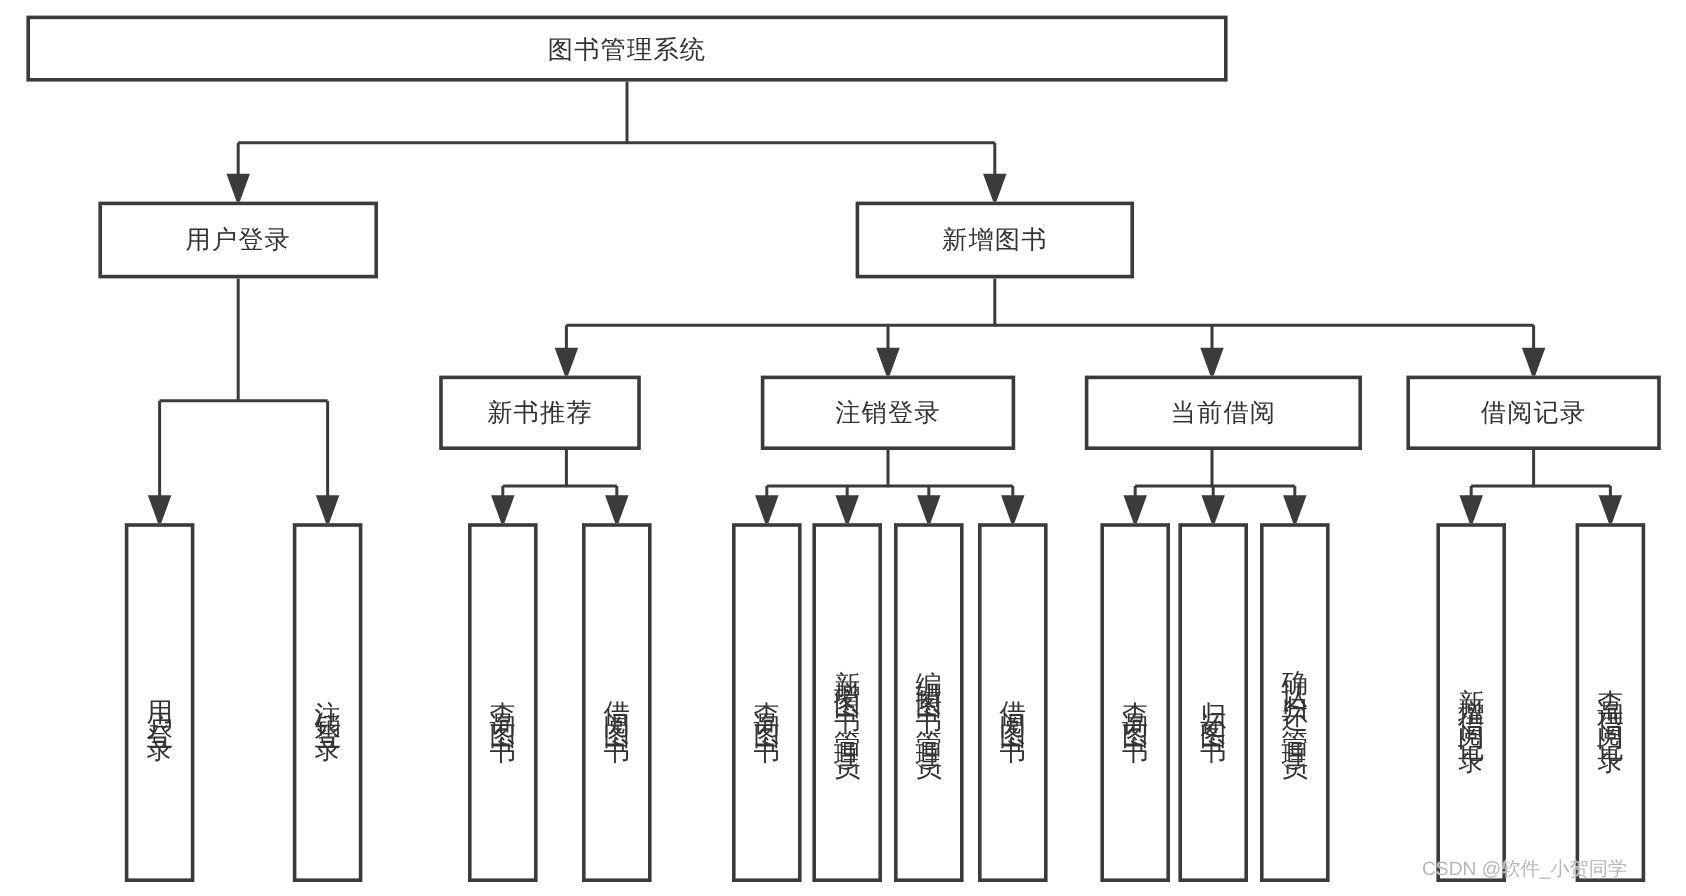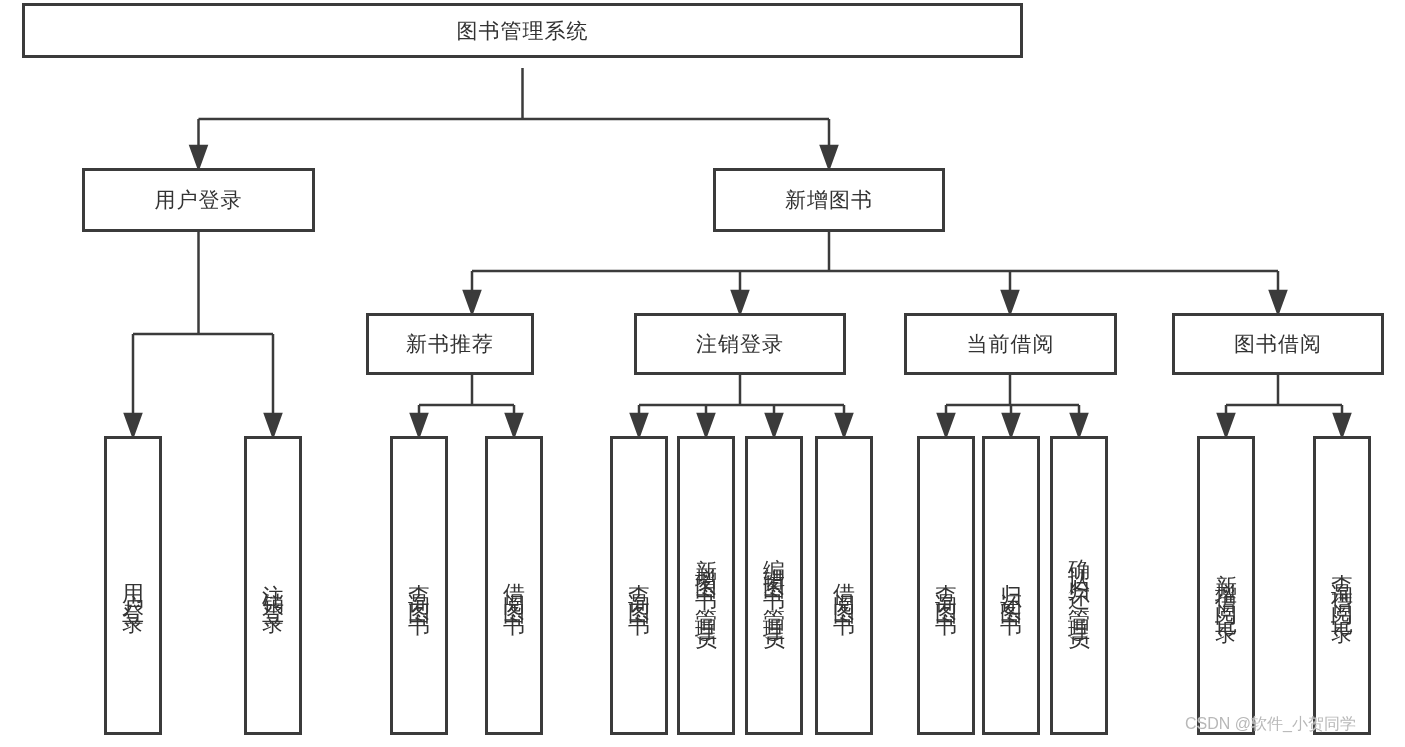--- a/index.html
+++ b/index.html
@@ -32,21 +32,21 @@
     display: flex;
     align-items: center;
     justify-content: center;
     text-align: center;
   }
   .h-node {
     font-size: 21px;
     letter-spacing: 1px;
   }
   .root-node {
-    left: 22px; top: 3px; width: 1001px; height: 55px;
+    left: 22px; top: 13px; width: 1001px; height: 55px;
   }
   .l2-node { top: 168px; height: 64px; }
   .l3-node { top: 313px; height: 62px; }
   .v-node {
     top: 436px;
     width: 58px;
     height: 299px;
     font-size: 22px;
   }
   .v-node span {
@@ -143,25 +143,25 @@
   <div class="node h-node l2-node" style="left:713px;width:232px">
     <span>新增图书</span>
   </div>
 
   <div class="node h-node l3-node" style="left:366px;width:168px">
     <span>新书推荐</span>
   </div>
   <div class="node h-node l3-node" style="left:634px;width:212px">
     <span>注销登录</span>
   </div>
-  <div class="node h-node l3-node" style="left:904px;width:213px">
+  <div class="node h-node l3-node" style="left:904px;width:231px">
     <span>当前借阅</span>
   </div>
   <div class="node h-node l3-node" style="left:1172px;width:212px">
-    <span>图书借阅</span>
+    <span>借阅记录</span>
   </div>
 
   <div class="node v-node" style="left:104px">
     <span>用户登录</span>
   </div>
   <div class="node v-node" style="left:244px">
     <span>注销登录</span>
   </div>
 
   <div class="node v-node" style="left:390px">

